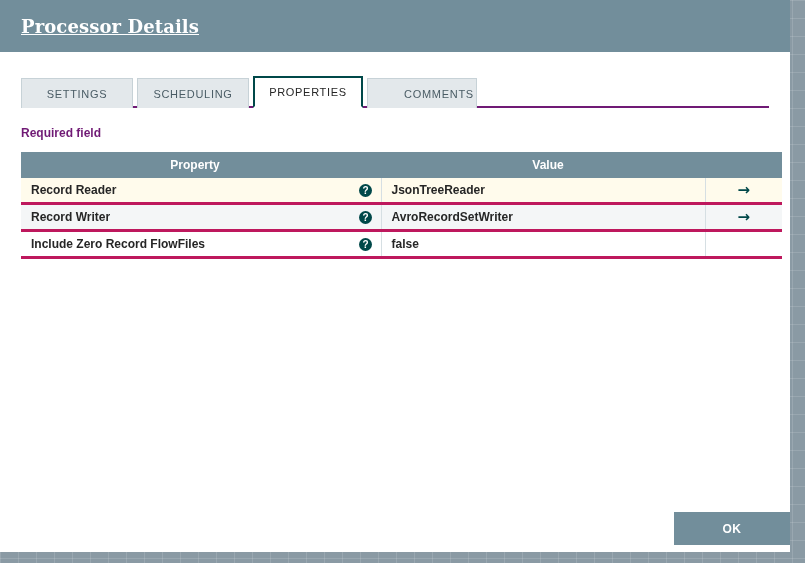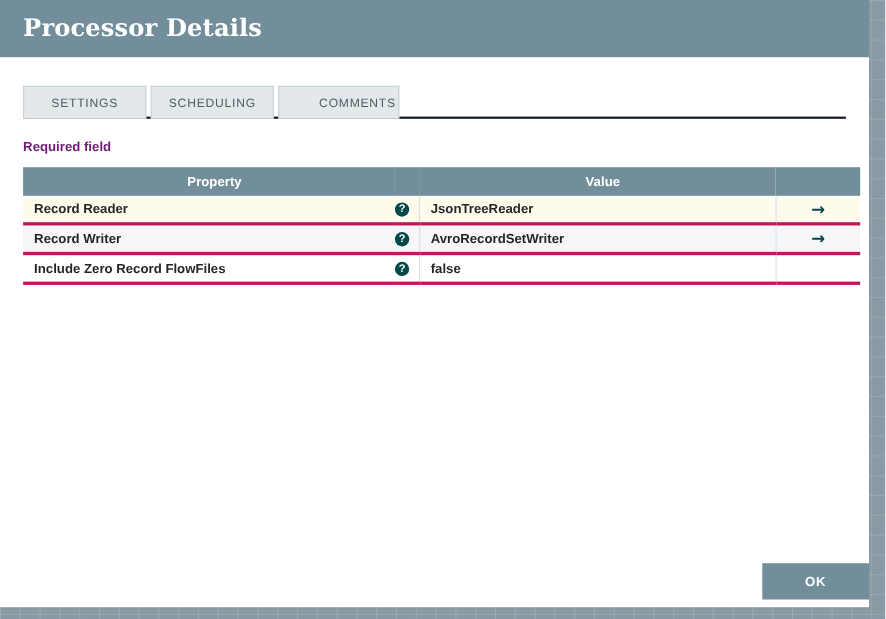--- a/index.html
+++ b/index.html
@@ -46,37 +46,38 @@
     height: 52px;
     background: #728e9b;
     display: flex;
     align-items: center;
     padding-left: 21px;
     box-sizing: border-box;
   }
   #dialog-title {
     color: #ffffff;
     font-family: "DejaVu Serif", "Liberation Serif", serif;
-    font-size: 22px;
+    font-size: 18px;
     font-weight: bold;
     letter-spacing: 0.1px;
+    text-decoration: underline;
   }
 
   
   #dialog-body {
     position: relative;
     padding: 0;
   }
 
   
   #tab-strip {
     position: relative;
     margin: 22px 21px 0 21px;
     height: 32px;
-    border-bottom: 2px solid #0f172a;
+    border-bottom: 2px solid #701a75;
     display: flex;
     align-items: flex-end;
   }
   .tab {
     height: 30px;
     min-width: 110px;
     box-sizing: border-box;
     background: #e3e8eb;
     border: 1px solid #c7d2d7;
     border-bottom: none;
@@ -200,21 +201,21 @@
     position: absolute;
     left: 0;
     bottom: 0;
     width: 790px;
     height: 40px;
   }
   #ok-button {
     position: absolute;
     right: 0;
     top: 0;
-    width: 97px;
+    width: 116px;
     height: 33px;
     background: #728e9b;
     color: #ffffff;
     border: none;
     font-family: "Liberation Sans", sans-serif;
     font-size: 12px;
     font-weight: bold;
     letter-spacing: 0.6px;
     cursor: pointer;
   }
@@ -233,20 +234,23 @@
   </div>
 
   <div id="dialog-body" data-name="dialog-body">
 
     <div id="tab-strip" data-name="tab-strip">
       <div class="tab" data-name="tab-settings">
         <span data-name="tab-settings-label">SETTINGS</span>
       </div>
       <div class="tab" data-name="tab-scheduling">
         <span data-name="tab-scheduling-label">SCHEDULING</span>
+      </div>
+      <div class="tab active" data-name="tab-properties">
+        <span data-name="tab-properties-label">PROPERTIES</span>
       </div>
       <div class="tab" data-name="tab-comments">
         <span data-name="tab-comments-label">COMMENTS</span>
       </div>
     </div>
 
     <div id="required-field-note" data-name="required-field-note">Required field</div>
 
     <table id="properties-table" data-name="properties-table">
       <colgroup>

